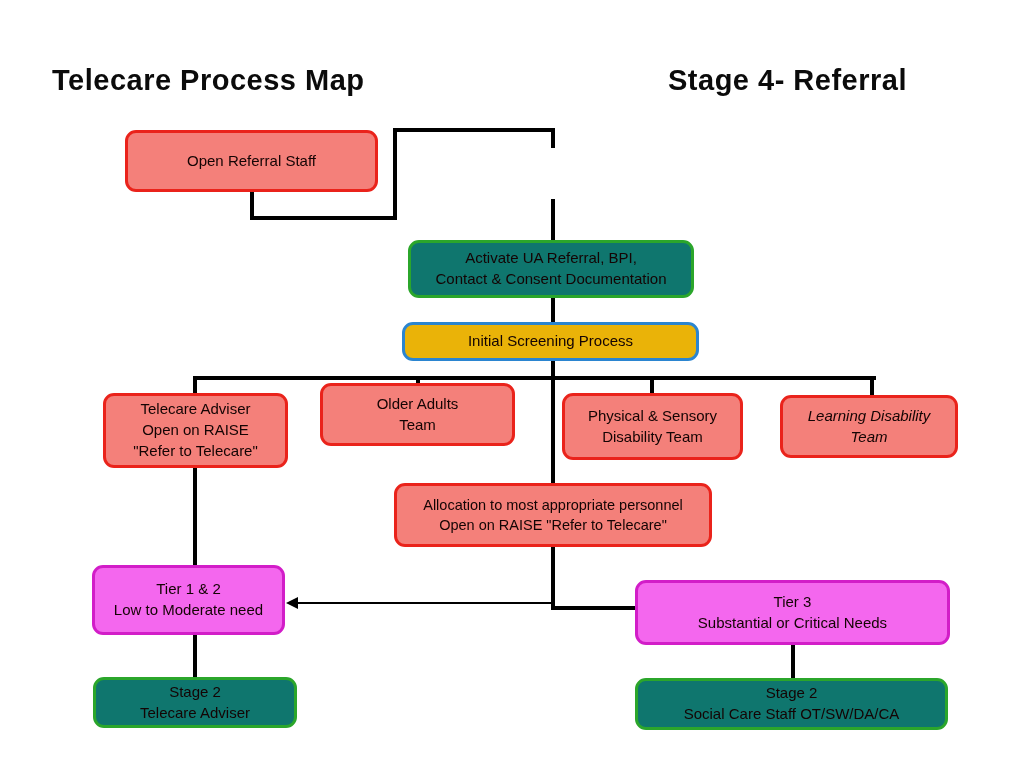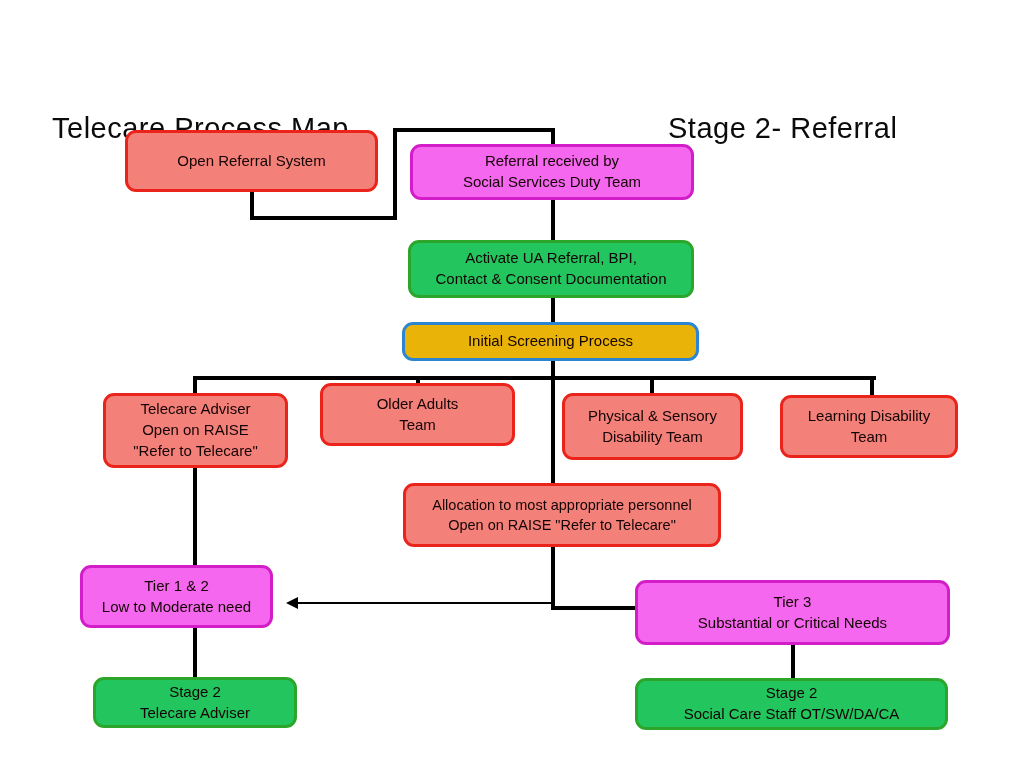--- a/index.html
+++ b/index.html
@@ -1,50 +1,50 @@
 <!DOCTYPE html>
 <html><head>
 <meta charset="utf-8">
 <style>
   html,body{margin:0;padding:0;background:#fff;}
   .slide{
     position:relative;width:1024px;height:768px;background:#ffffff;
     font-family:"Liberation Sans","DejaVu Sans",sans-serif;overflow:hidden;
   }
   .title{
-    position:absolute;top:64px;font-size:29px;font-weight:normal;color:#0b0b0b;
-    letter-spacing:0.5px;white-space:nowrap;margin-top:48px;
+    position:absolute;top:64px;font-size:29px;font-weight:bold;color:#0b0b0b;
+    letter-spacing:0.5px;white-space:nowrap;
   }
   .title-left{left:52px;}
   .title-right{left:668px;}
   .node{
     position:absolute;border-radius:11px;border:3px solid;
     display:flex;align-items:center;justify-content:center;text-align:center;
     white-space:pre-line;font-size:15px;line-height:1.38;color:#140404;
     box-sizing:border-box;padding:2px 6px;
   }
   .red{background:#F4807A;border-color:#EA231B;}
   .magenta{background:#F467EE;border-color:#D21DC8;}
-  .green{background:#22c55e;border-color:#2BA62B;}
+  .green{background:#0f766e;border-color:#2BA62B;}
   .blue{background:#eab308;border-color:#2B85D0;}
   .c{position:absolute;background:#000000;}
   .thin{height:2px;}
   .arrowhead{
     position:absolute;width:0;height:0;
     border-top:6px solid transparent;border-bottom:6px solid transparent;
     border-right:12px solid #000;
   }
 </style>
 </head>
 <body>
 
 <div class="slide">
 
   <div class="title title-left">Telecare Process Map</div>
-  <div class="title title-right">Stage 2- Referral</div>
+  <div class="title title-right">Stage 4- Referral</div>
 
   <div class="c" style="left:250px;top:192px;width:4px;height:28px;"></div>
   <div class="c" style="left:250px;top:216px;width:147px;height:4px;"></div>
   <div class="c" style="left:393px;top:128px;width:4px;height:92px;"></div>
   <div class="c" style="left:393px;top:128px;width:162px;height:4px;"></div>
   <div class="c" style="left:551px;top:128px;width:4px;height:20px;"></div>
   <div class="c" style="left:551px;top:199px;width:4px;height:44px;"></div>
   <div class="c" style="left:551px;top:297px;width:4px;height:28px;"></div>
   <div class="c" style="left:551px;top:359px;width:4px;height:126px;"></div>
   <div class="c" style="left:193px;top:376px;width:683px;height:4px;"></div>
@@ -53,47 +53,45 @@
   <div class="c" style="left:650px;top:376px;width:4px;height:19px;"></div>
   <div class="c" style="left:870px;top:376px;width:4px;height:21px;"></div>
   <div class="c" style="left:193px;top:466px;width:4px;height:101px;"></div>
   <div class="c" style="left:551px;top:545px;width:4px;height:65px;"></div>
   <div class="c" style="left:551px;top:606px;width:86px;height:4px;"></div>
   <div class="c thin" style="left:295px;top:602px;width:258px;"></div>
   <div class="arrowhead" style="left:286px;top:597px;"></div>
   <div class="c" style="left:193px;top:626px;width:4px;height:53px;"></div>
   <div class="c" style="left:791px;top:631px;width:4px;height:49px;"></div>
 
-  <div class="node red" style="left:125px;top:130px;width:253px;height:62px;">Open Referral System</div>
+  <div class="node red" style="left:125px;top:130px;width:253px;height:62px;">Open Referral Staff</div>
 
-  <div class="node magenta" style="left:410px;top:144px;width:284px;height:56px;">Referral received by
-Social Services Duty Team</div>
 
   <div class="node green" style="left:408px;top:240px;width:286px;height:58px;">Activate UA Referral, BPI,
 Contact &amp; Consent Documentation</div>
 
   <div class="node blue" style="left:402px;top:322px;width:297px;height:39px;">Initial Screening Process</div>
 
   <div class="node red" style="left:103px;top:393px;width:185px;height:75px;">Telecare Adviser
 Open on RAISE
 "Refer to Telecare"</div>
 
   <div class="node red" style="left:320px;top:383px;width:195px;height:63px;">Older Adults
 Team</div>
 
   <div class="node red" style="left:562px;top:393px;width:181px;height:67px;">Physical &amp; Sensory
 Disability Team</div>
 
-  <div class="node red" style="left:780px;top:395px;width:178px;height:63px;">Learning Disability
+  <div class="node red" style="left:780px;top:395px;width:178px;height:63px;font-style:italic;">Learning Disability
 Team</div>
 
-  <div class="node red" style="left:403px;top:483px;width:318px;height:64px;font-size:14.5px;">Allocation to most appropriate personnel
+  <div class="node red" style="left:394px;top:483px;width:318px;height:64px;font-size:14.5px;">Allocation to most appropriate personnel
 Open on RAISE "Refer to Telecare"</div>
 
-  <div class="node magenta" style="left:80px;top:565px;width:193px;height:63px;">Tier 1 &amp; 2
+  <div class="node magenta" style="left:92px;top:565px;width:193px;height:70px;">Tier 1 &amp; 2
 Low to Moderate need</div>
 
   <div class="node magenta" style="left:635px;top:580px;width:315px;height:65px;">Tier 3
 Substantial or Critical Needs</div>
 
   <div class="node green" style="left:93px;top:677px;width:204px;height:51px;">Stage 2
 Telecare Adviser</div>
 
   <div class="node green" style="left:635px;top:678px;width:313px;height:52px;">Stage 2
 Social Care Staff OT/SW/DA/CA</div>

